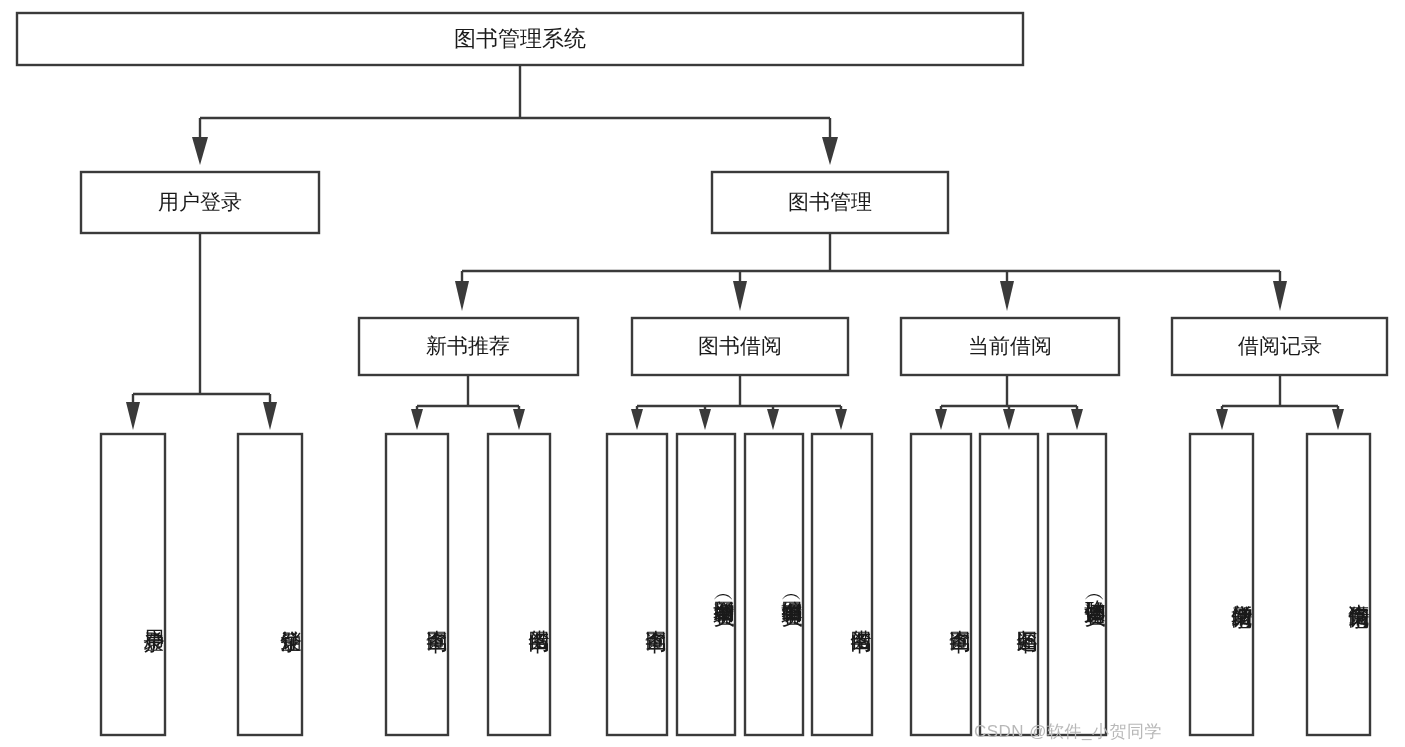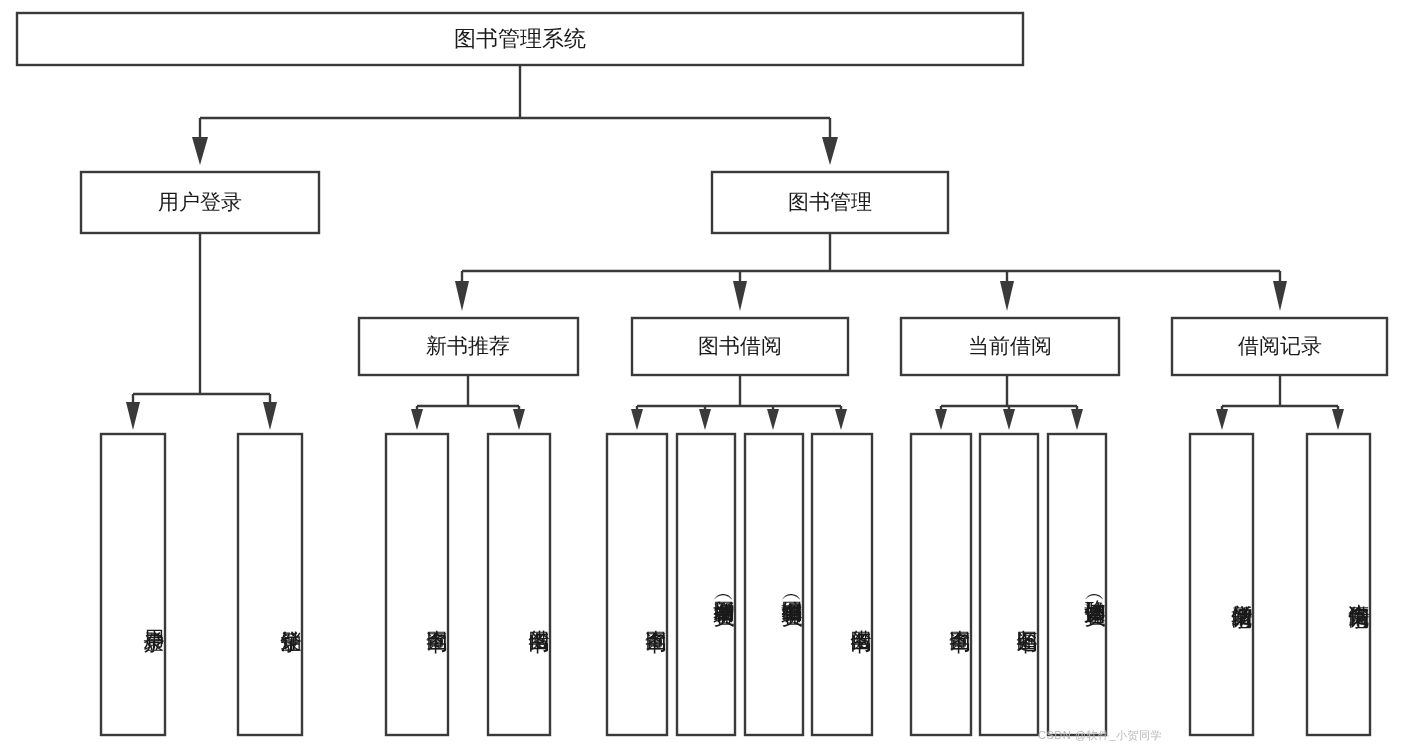--- a/index.html
+++ b/index.html
@@ -65,21 +65,21 @@
     align-items: flex-start;
     justify-content: center;
     white-space: nowrap;
     pointer-events: none;
   }
   #watermark {
     position: absolute;
     right: 8px;
     bottom: 4px;
     font-family: "Liberation Sans", "DejaVu Sans", sans-serif;
-    font-size: 11px;
+    font-size: 17px;
     color: #b8b8b8;
     white-space: nowrap;
     letter-spacing: 0.5px;
     text-align: center;
   }
 </style>
 </head>
 <body>
 
 <div id="diagram-root">

